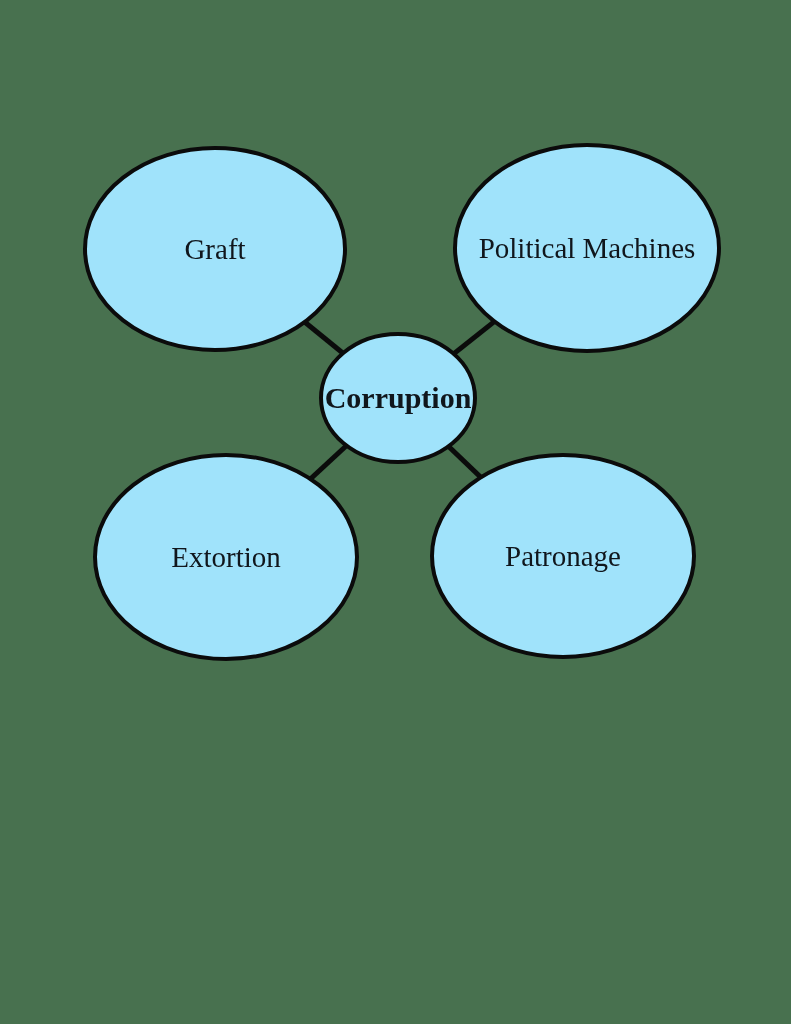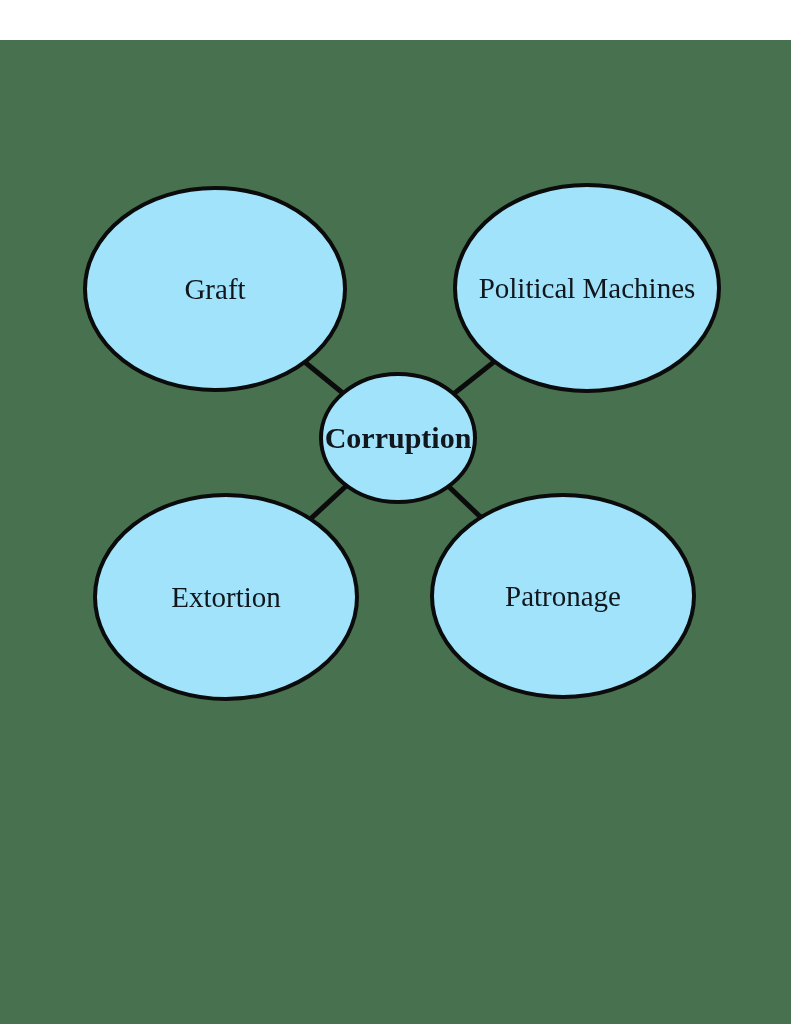--- a/index.html
+++ b/index.html
@@ -7,21 +7,20 @@
     padding: 0;
     width: 791px;
     height: 1024px;
     overflow: hidden;
     font-family: "Liberation Serif", serif;
   }
   .canvas-wrap {
     width: 791px;
     height: 796px;
     position: relative;
-    margin-top: 40px;
   }
   svg {
     display: block;
   }
   .node-label {
     font-family: "Liberation Serif", serif;
     font-size: 29px;
   }
   .center-label {
     font-family: "Liberation Serif", serif;

